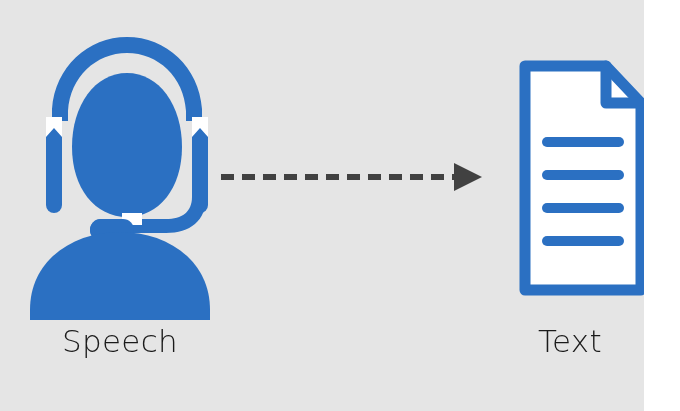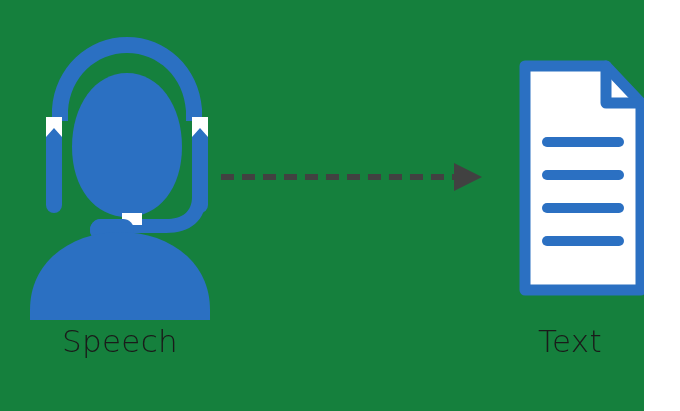--- a/index.html
+++ b/index.html
@@ -8,21 +8,21 @@
     padding: 0;
     background: #ffffff;
   }
   body {
     font-family: "Liberation Sans", sans-serif;
   }
   #canvas {
     position: relative;
     width: 644px;
     height: 411px;
-    background: #15803d;
+    background: #e5e5e5;
     overflow: hidden;
   }
   .node {
     position: absolute;
   }
 
   
   #speech-node {
     left: 10px;
     top: 25px;

